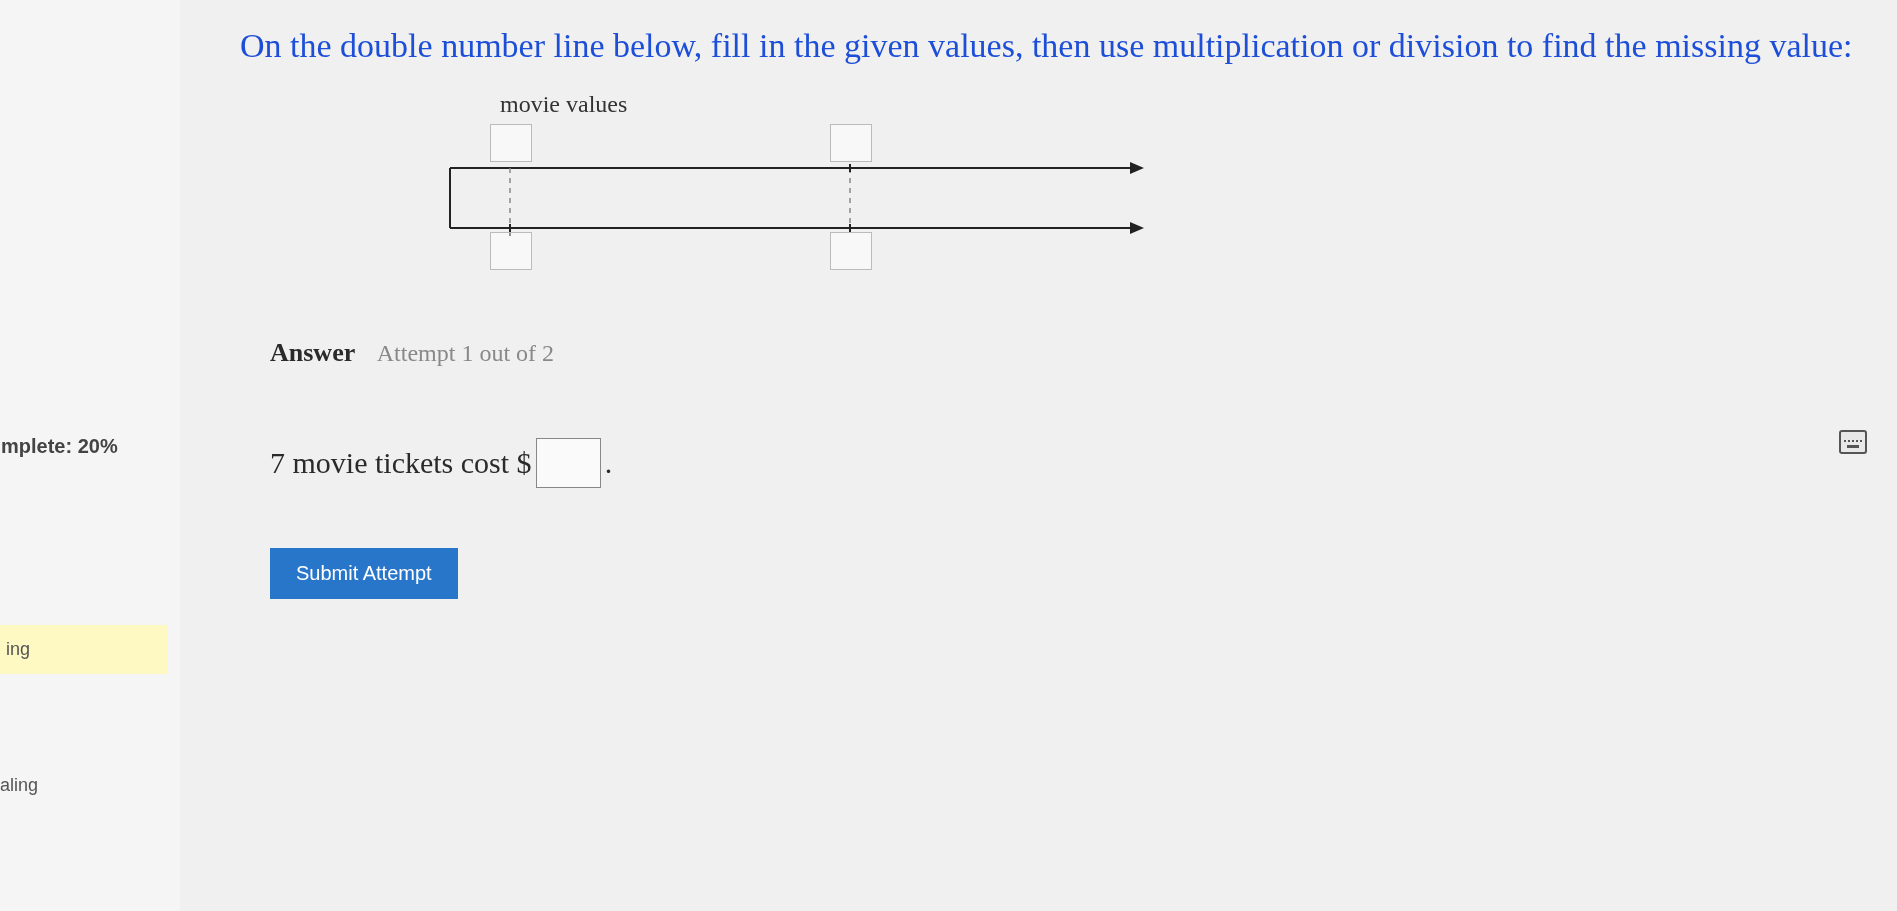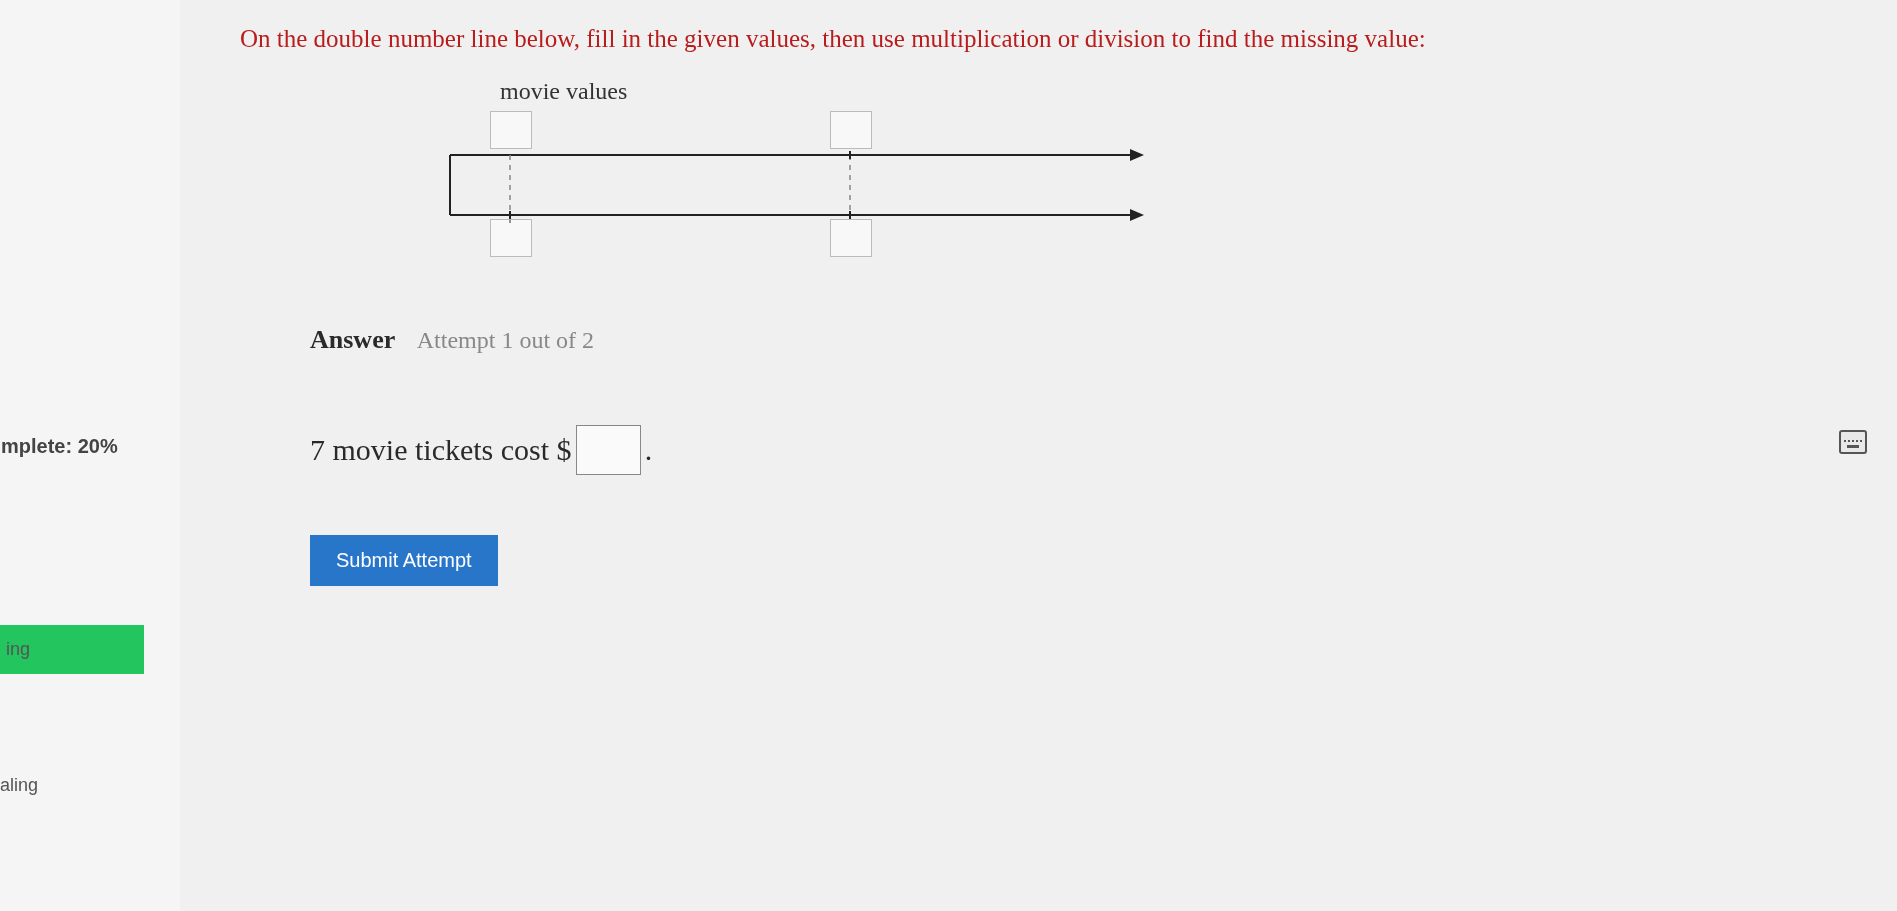--- a/index.html
+++ b/index.html
@@ -29,44 +29,44 @@
       left: 1px;
       font-family: Arial, sans-serif;
       font-weight: bold;
       color: #444;
       font-size: 20px;
     }
     .sidebar-ing {
       position: absolute;
       top: 625px;
       left: 0;
-      width: 144px;
+      width: 167px;
       padding: 14px 6px;
-      background: #22c55e;
+      background: #fef9c3;
       font-family: Arial, sans-serif;
       font-size: 18px;
       color: #555;
     }
     .sidebar-aling {
       position: absolute;
       top: 775px;
       left: 0;
       font-family: Liberation Sans, sans-serif;
       font-size: 18px;
       color: #555;
     }
     .main-content {
       position: absolute;
       left: 240px;
       top: 20px;
       right: 40px;
     }
     .question-text {
-      font-size: 25px;
-      color: #b91c1c;
+      font-size: 34px;
+      color: #1d4ed8;
       line-height: 1.5;
       margin-bottom: 20px;
     }
     .diagram-container {
       margin-left: 200px;
       margin-top: 10px;
       position: relative;
     }
     .diagram-label-top {
       font-size: 24px;
@@ -78,21 +78,21 @@
       font-size: 24px;
       color: #333;
       margin-top: 15px;
       margin-left: 0px;
     }
     .number-line-svg {
       display: block;
     }
     .answer-section {
       margin-top: 70px;
-      margin-left: 70px;
+      margin-left: 30px;
     }
     .answer-header {
       font-size: 26px;
     }
     .answer-label {
       font-weight: bold;
       color: #2a2a2a;
     }
     .attempt-text {
       color: #888;

